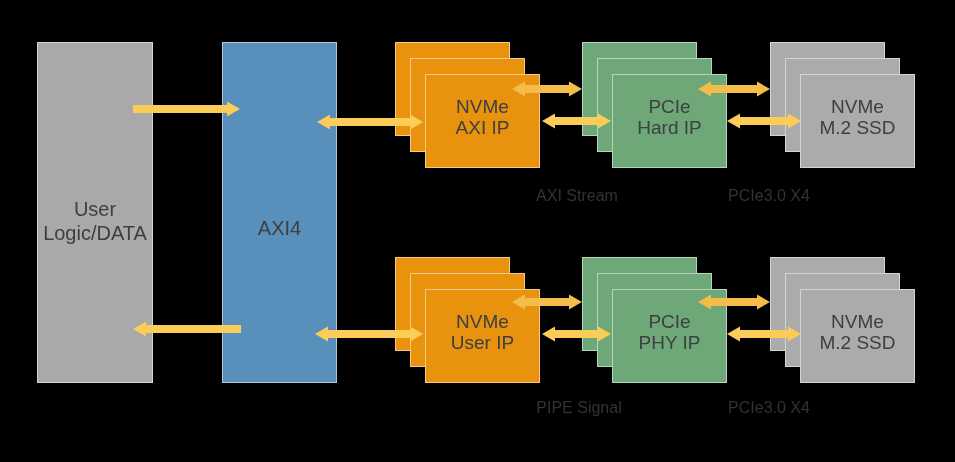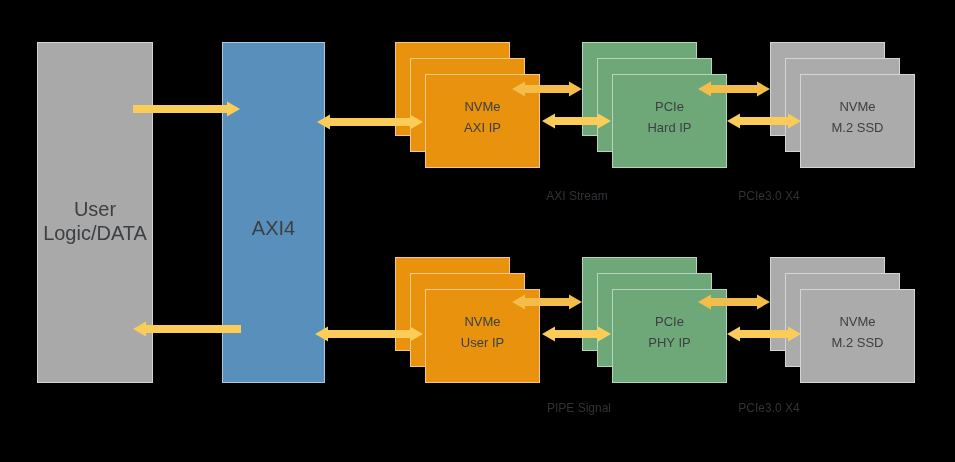--- a/index.html
+++ b/index.html
@@ -7,35 +7,35 @@
     position:relative;width:955px;height:462px;background:#000;overflow:hidden;
     font-family:"Liberation Sans",sans-serif;
   }
   .bigblock{
     position:absolute;box-sizing:border-box;
     border:1.5px solid var(--layer-border);
     display:flex;align-items:center;justify-content:center;text-align:center;
     color:var(--block-text);font-size:20px;line-height:24px;
   }
   .block-user{left:37px;top:42px;width:116px;height:341px;background:var(--user-gray);}
-  .block-axi4{left:222px;top:42px;width:103px;height:341px;background:var(--blue);}
+  .block-axi4{left:222px;top:42px;width:115px;height:341px;background:var(--blue);}
   .block-user .lbl{transform:translateY(8px);}
   .block-axi4 .lbl{transform:translateY(15px);}
   .layer{
     position:absolute;box-sizing:border-box;
     border:1px solid var(--layer-border);
   }
   .layer.front{
     display:flex;flex-direction:column;align-items:center;justify-content:center;
-    text-align:center;color:var(--block-text);font-size:13px;line-height:21px;
+    text-align:center;color:var(--block-text);font-size:19px;line-height:21px;
     padding-bottom:9px;
   }
   .row-label{
     position:absolute;transform:translate(-50%,-50%);
-    font-size:12px;color:var(--row-label);white-space:nowrap;
+    font-size:16px;color:var(--row-label);white-space:nowrap;
   }
   svg.arrows{position:absolute;left:0;top:0;pointer-events:none;}
 </style>
 </head>
 <body>
 
 <div class="canvas">
 
   <div class="bigblock block-user">
     <div class="lbl">

